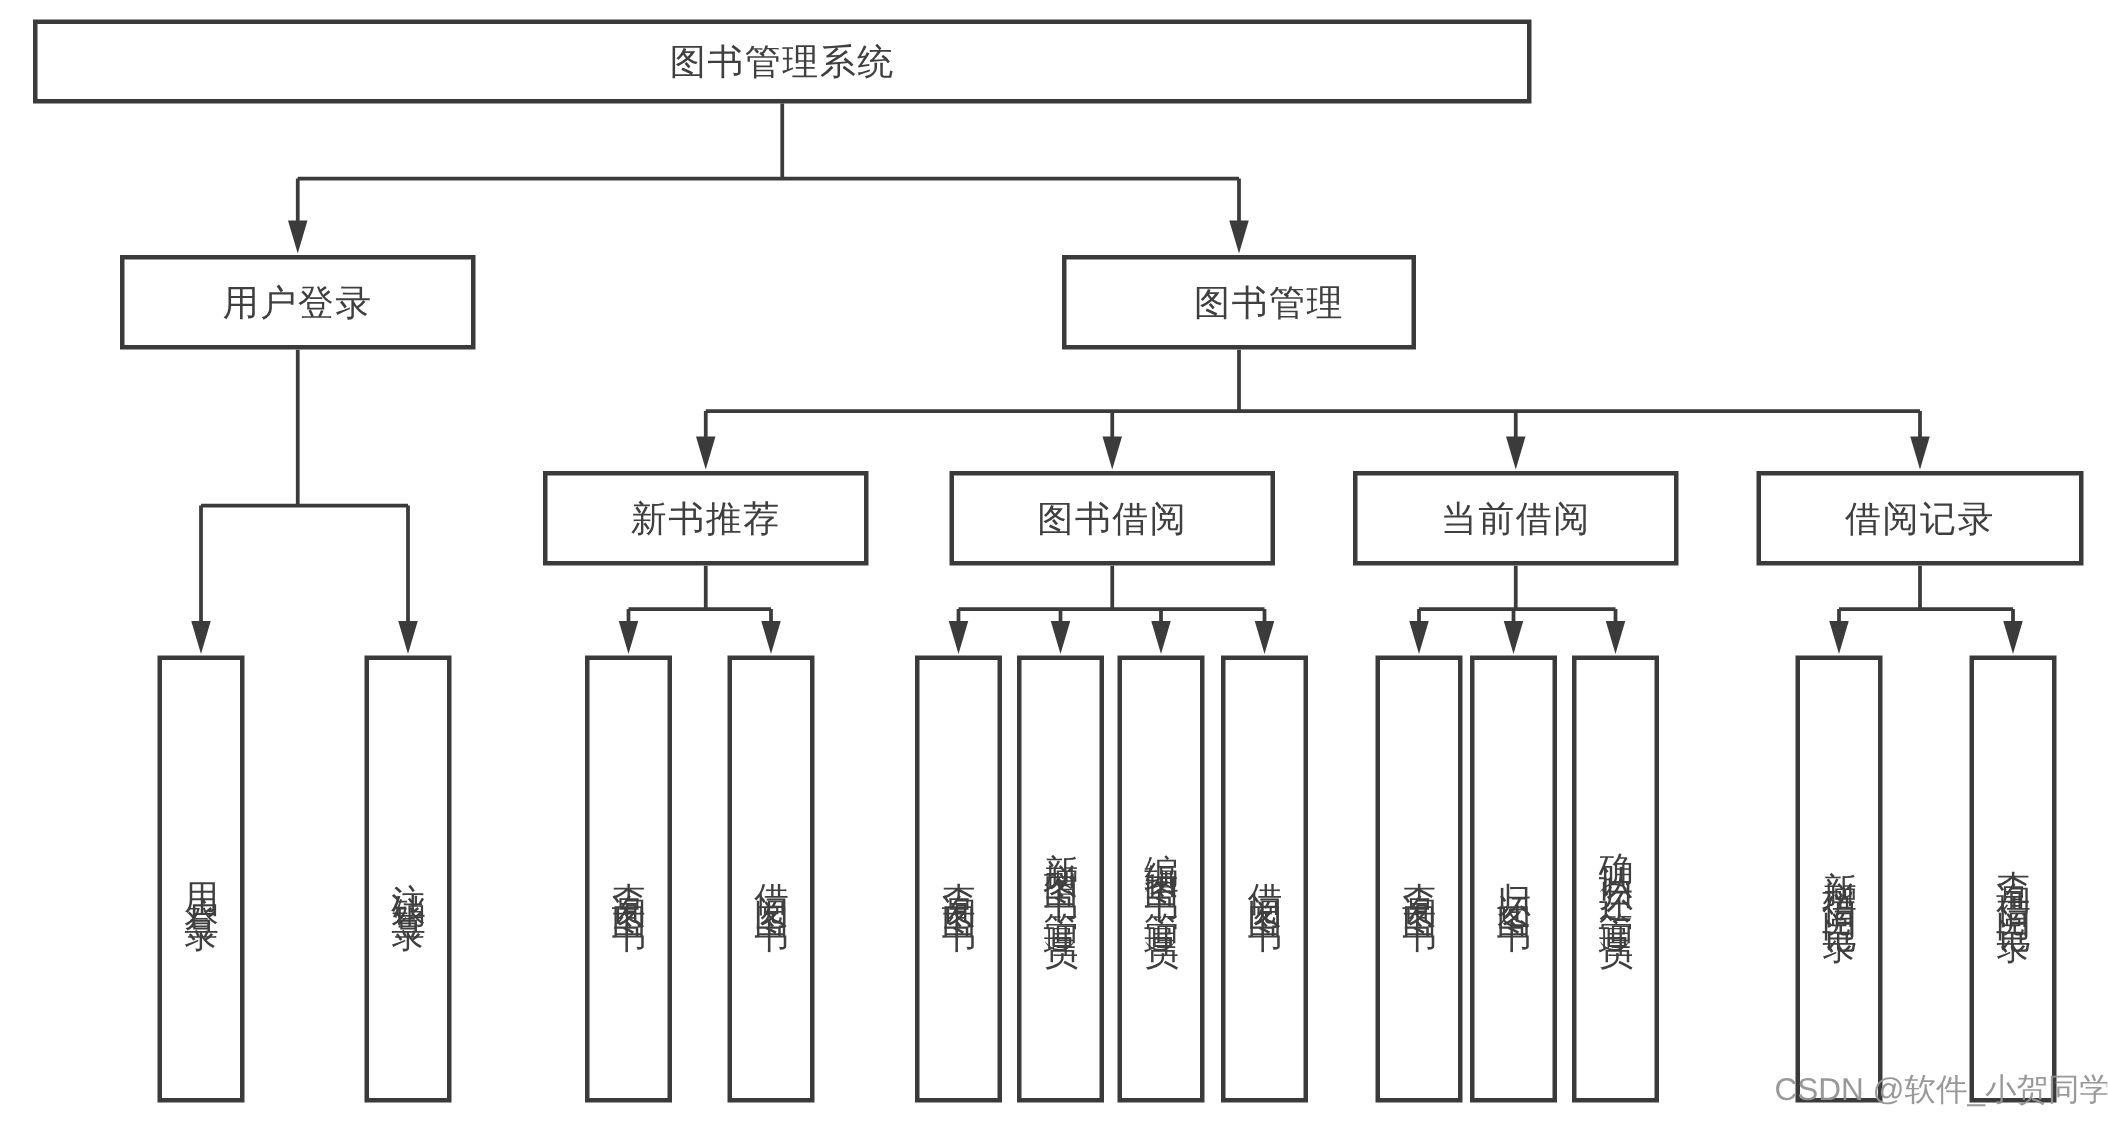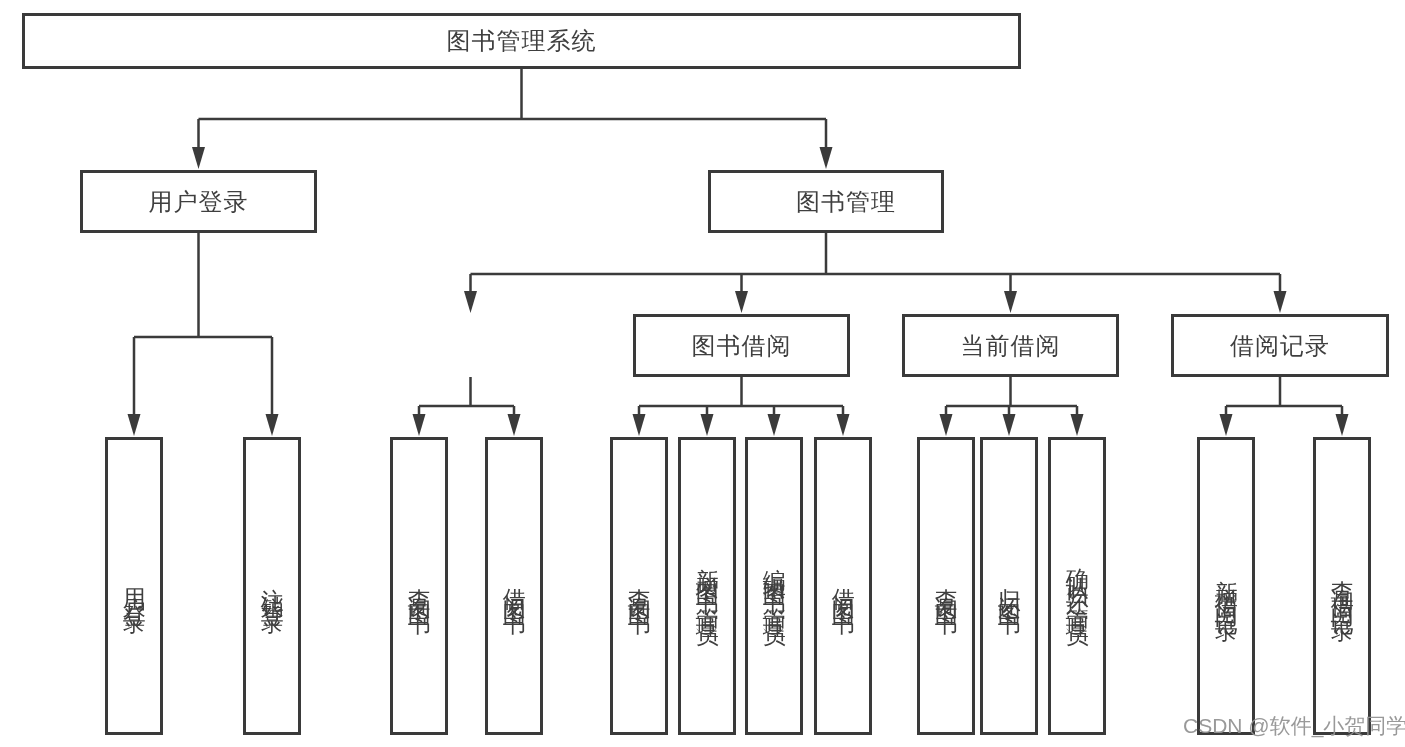--- a/index.html
+++ b/index.html
@@ -115,20 +115,23 @@
     <span class="h-label">图书管理系统</span>
   </div>
 
   <div class="node" style="left:80px; top:170px; width:237px; height:63px;">
     <span class="h-label">用户登录</span>
   </div>
   <div class="node" style="left:708px; top:170px; width:236px; height:63px;padding-left:40px;">
     <span class="h-label">图书管理</span>
   </div>
 
+  <div class="node" style="left:362px; top:314px; width:217px; height:63px;">
+    <span class="h-label">新书推荐</span>
+  </div>
   <div class="node" style="left:633px; top:314px; width:217px; height:63px;">
     <span class="h-label">图书借阅</span>
   </div>
   <div class="node" style="left:902px; top:314px; width:217px; height:63px;">
     <span class="h-label">当前借阅</span>
   </div>
   <div class="node" style="left:1171px; top:314px; width:218px; height:63px;">
     <span class="h-label">借阅记录</span>
   </div>
 

